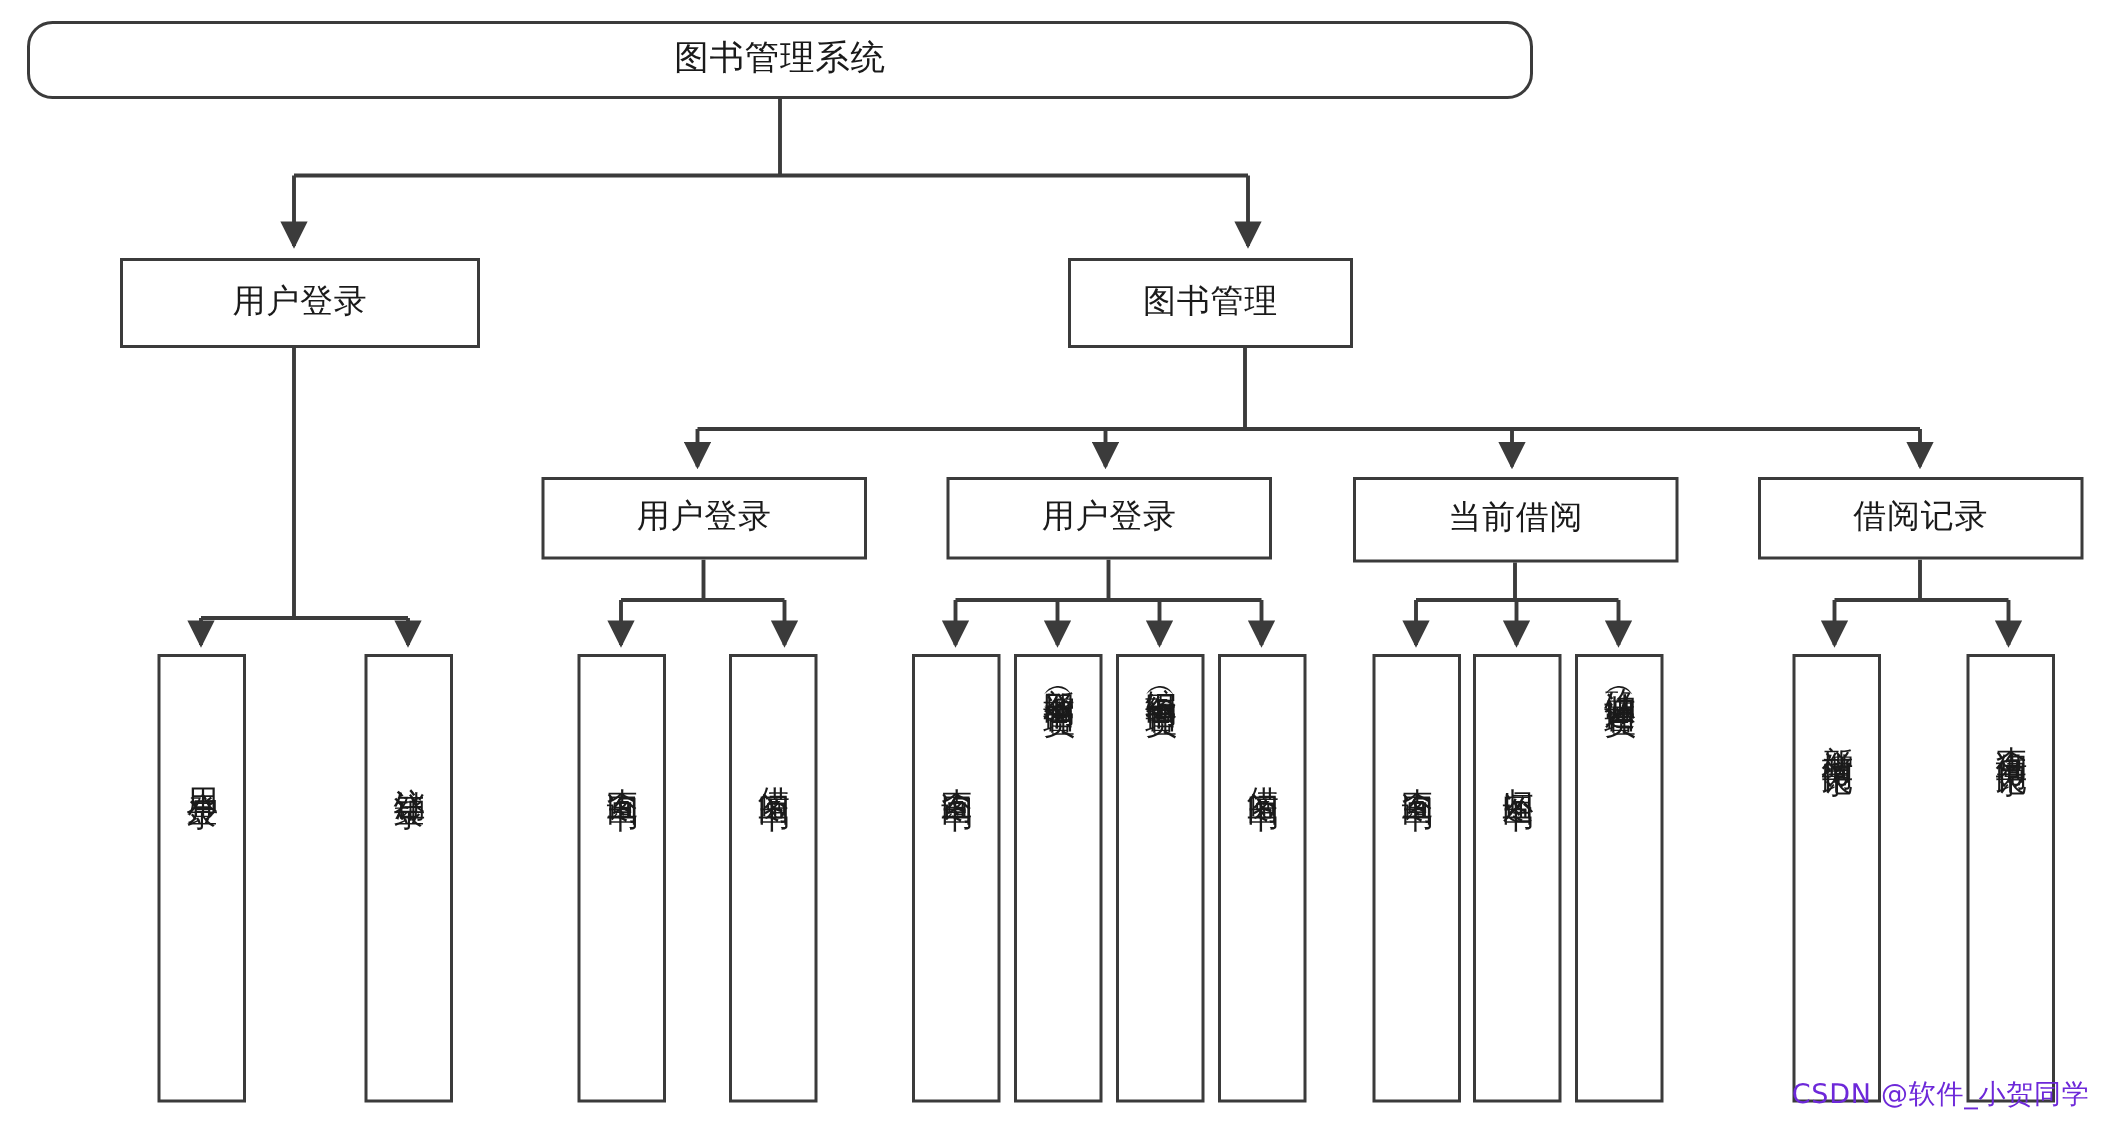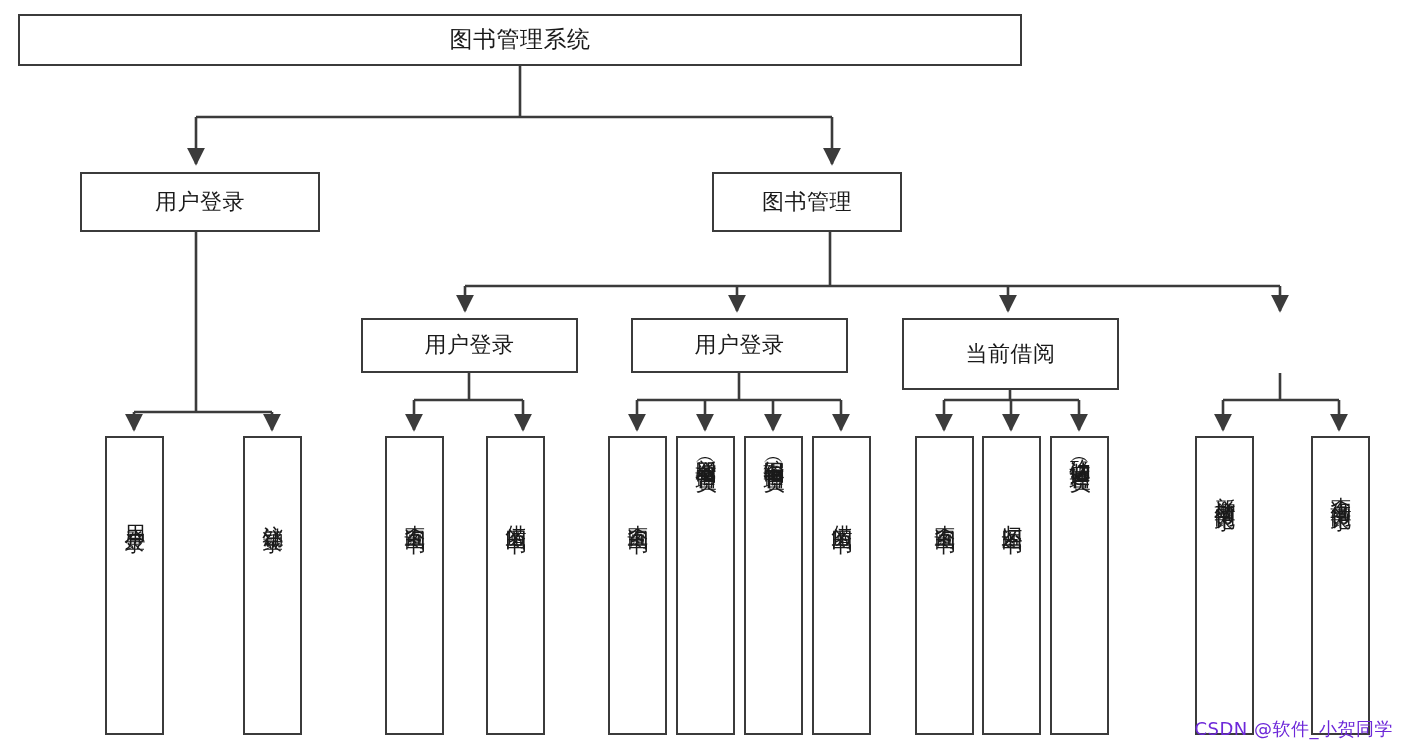--- a/index.html
+++ b/index.html
@@ -124,39 +124,42 @@
       <path d="M 1011 400 L 1011 430" marker-end="url(#arrow)"></path>
       <path d="M 1079 400 L 1079 430" marker-end="url(#arrow)"></path>
 
       <path d="M 1280 373 L 1280 400"></path>
       <path d="M 1223 400 L 1339 400"></path>
       <path d="M 1223 400 L 1223 430" marker-end="url(#arrow)"></path>
       <path d="M 1339 400 L 1339 430" marker-end="url(#arrow)"></path>
     </g>
   </svg>
 
-  <div class="node root horiz" style="left:18px; top:14px; width:1004px; height:52px;">
+  <div class="node root horiz" style="left:18px; top:14px; width:1004px; height:52px;border-radius:17px;">
     <span class="label">图书管理系统</span>
   </div>
 
   <div class="node horiz" style="left:80px; top:172px; width:240px; height:60px;">
     <span class="label">用户登录</span>
   </div>
   <div class="node horiz" style="left:712px; top:172px; width:190px; height:60px;">
     <span class="label">图书管理</span>
   </div>
 
   <div class="node horiz" style="left:361px; top:318px; width:217px; height:55px;">
     <span class="label">用户登录</span>
   </div>
   <div class="node horiz" style="left:631px; top:318px; width:217px; height:55px;">
     <span class="label">用户登录</span>
   </div>
-  <div class="node horiz" style="left:902px; top:318px; width:217px; height:72px;">
+  <div class="node horiz" style="left:902px; top:318px; width:217px; height:57px;">
     <span class="label">当前借阅</span>
+  </div>
+  <div class="node horiz" style="left:1172px; top:318px; width:217px; height:55px;">
+    <span class="label">借阅记录</span>
   </div>
 
   <div class="node vert" style="left:105px; top:436px; width:59px; height:299px; padding-top:70px;">
     <span class="label">用户登录</span>
   </div>
   <div class="node vert" style="left:243px; top:436px; width:59px; height:299px; padding-top:70px;">
     <span class="label">注销登录</span>
   </div>
 
   <div class="node vert" style="left:385px; top:436px; width:59px; height:299px; padding-top:70px;">

